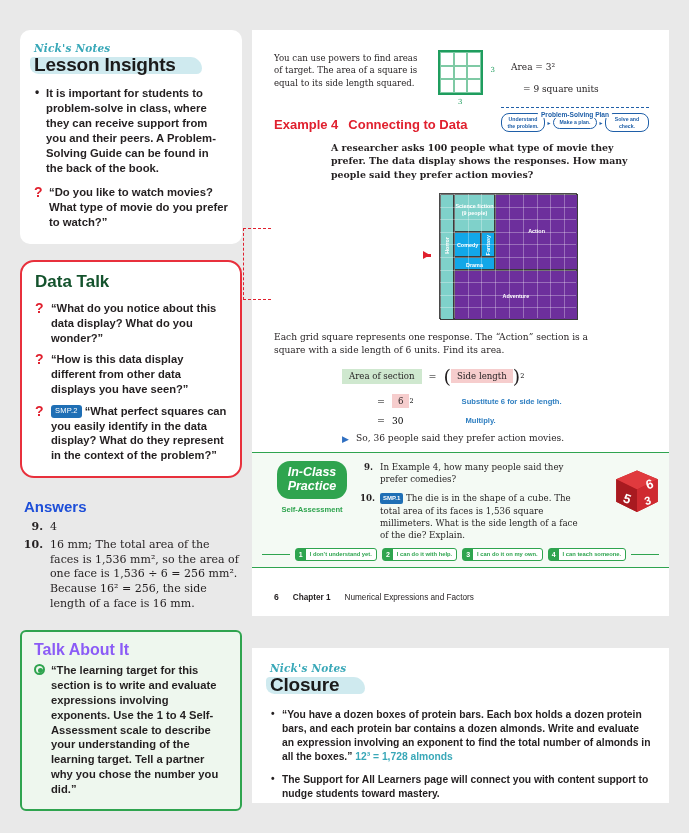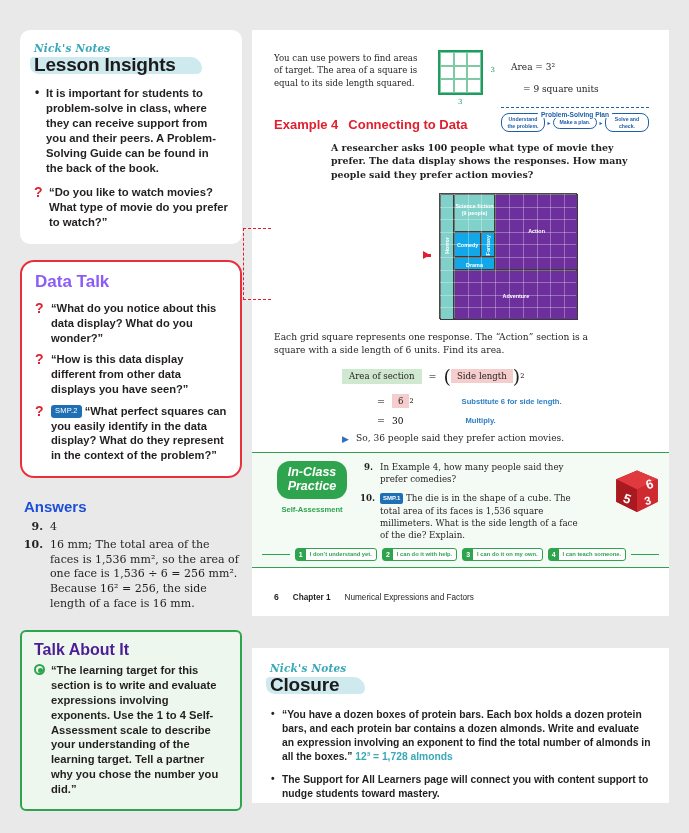--- a/index.html
+++ b/index.html
@@ -59,21 +59,21 @@
 
   
   .data-talk {
     margin-top:16px;
     background:#ffffff;
     border:2px solid #e8303c;
     border-radius:14px;
     padding:10px 13px 13px 13px;
   }
   .dt-title {
-    color:#8b5cf6; font-size:17px; font-weight:bold; margin-bottom:9px;
+    color:#14532d; font-size:17px; font-weight:bold; margin-bottom:9px;
   }
   .dt-q { position:relative; padding-left:16px; margin-top:7px;
           font-size:11.2px; line-height:1.32; color:#231f20; font-weight:bold; }
   .badge-smp {
     display:inline-block; background:#1f6fb5; color:#fff;
     font-size:7.5px; font-weight:normal; padding:1.5px 4px; border-radius:3px;
     vertical-align:1.5px; letter-spacing:.2px;
   }
 
   
@@ -83,21 +83,21 @@
   .ans-txt { flex:1; }
 
   
   .talk-about {
     margin-top:18px;
     background:#eef7ee;
     border:2px solid #2fa44f;
     border-radius:6px;
     padding:9px 12px 12px 12px;
   }
-  .ta-title { color:#4c1d95; font-size:16px; font-weight:bold; margin-bottom:4px; }
+  .ta-title { color:#8b5cf6; font-size:16px; font-weight:bold; margin-bottom:4px; }
   .ta-body { position:relative; padding-left:17px; font-size:11.2px; line-height:1.33; color:#231f20; font-weight:bold; }
   .target-icon {
     position:absolute; left:0; top:1px; width:11px; height:11px;
     border:2px solid #2fa44f; border-radius:50%;
   }
   .target-icon:after {
     content:""; position:absolute; left:2px; top:2px; width:5px; height:5px;
     background:#2fa44f; border-radius:50%;
   }
 

